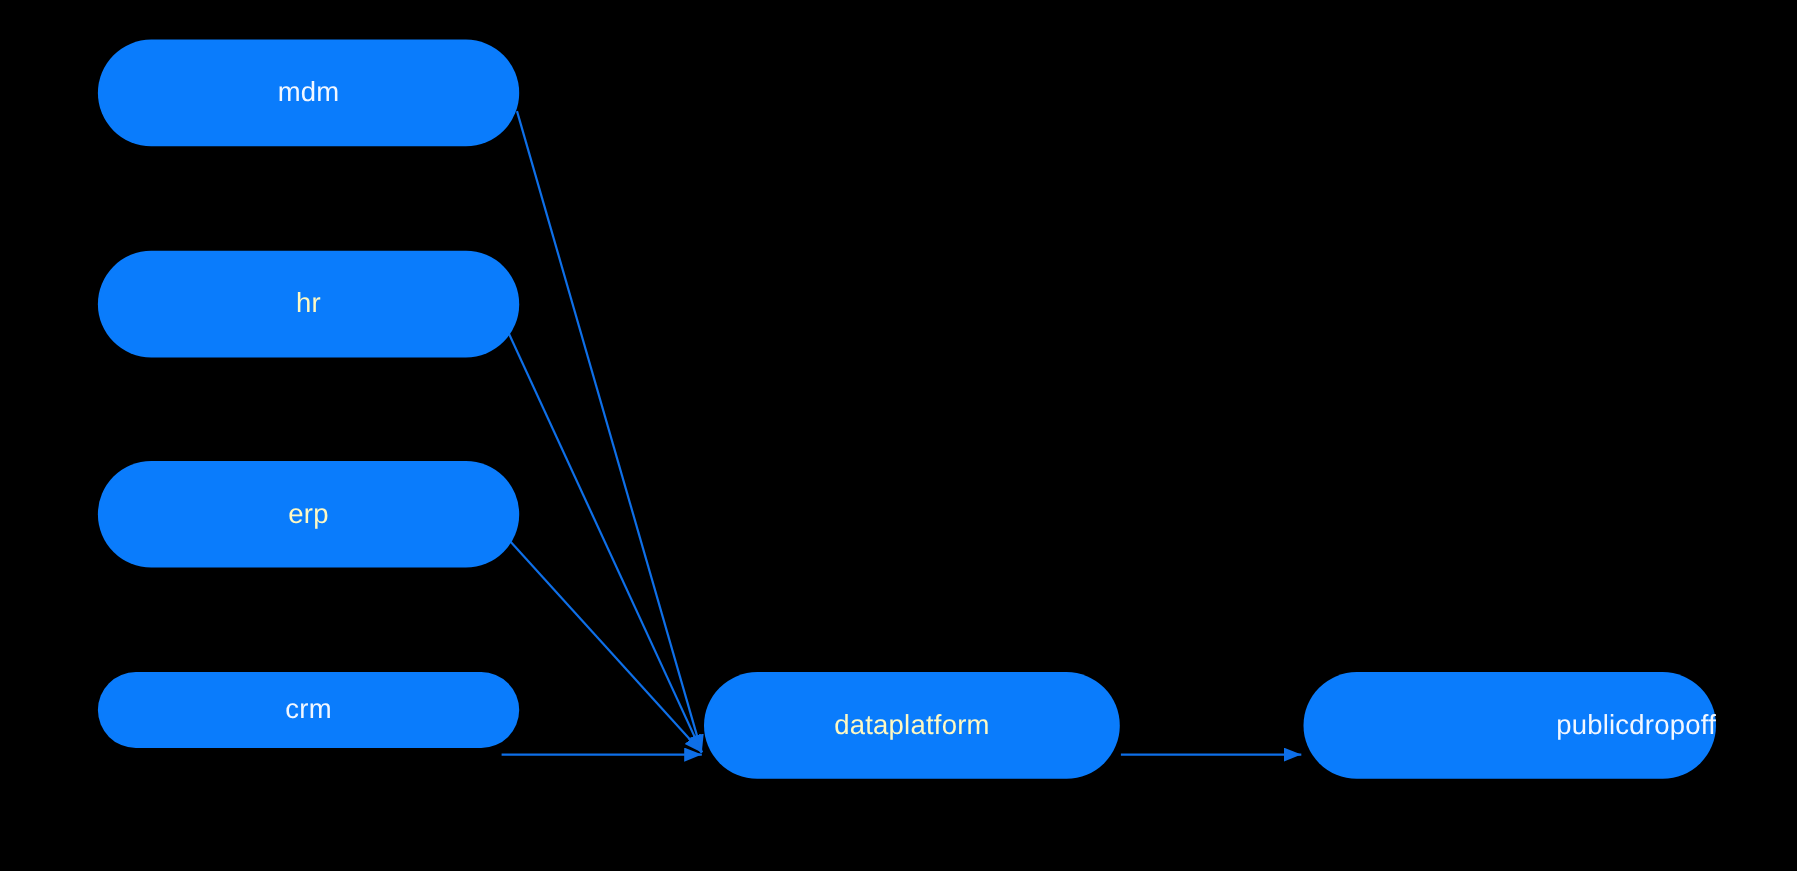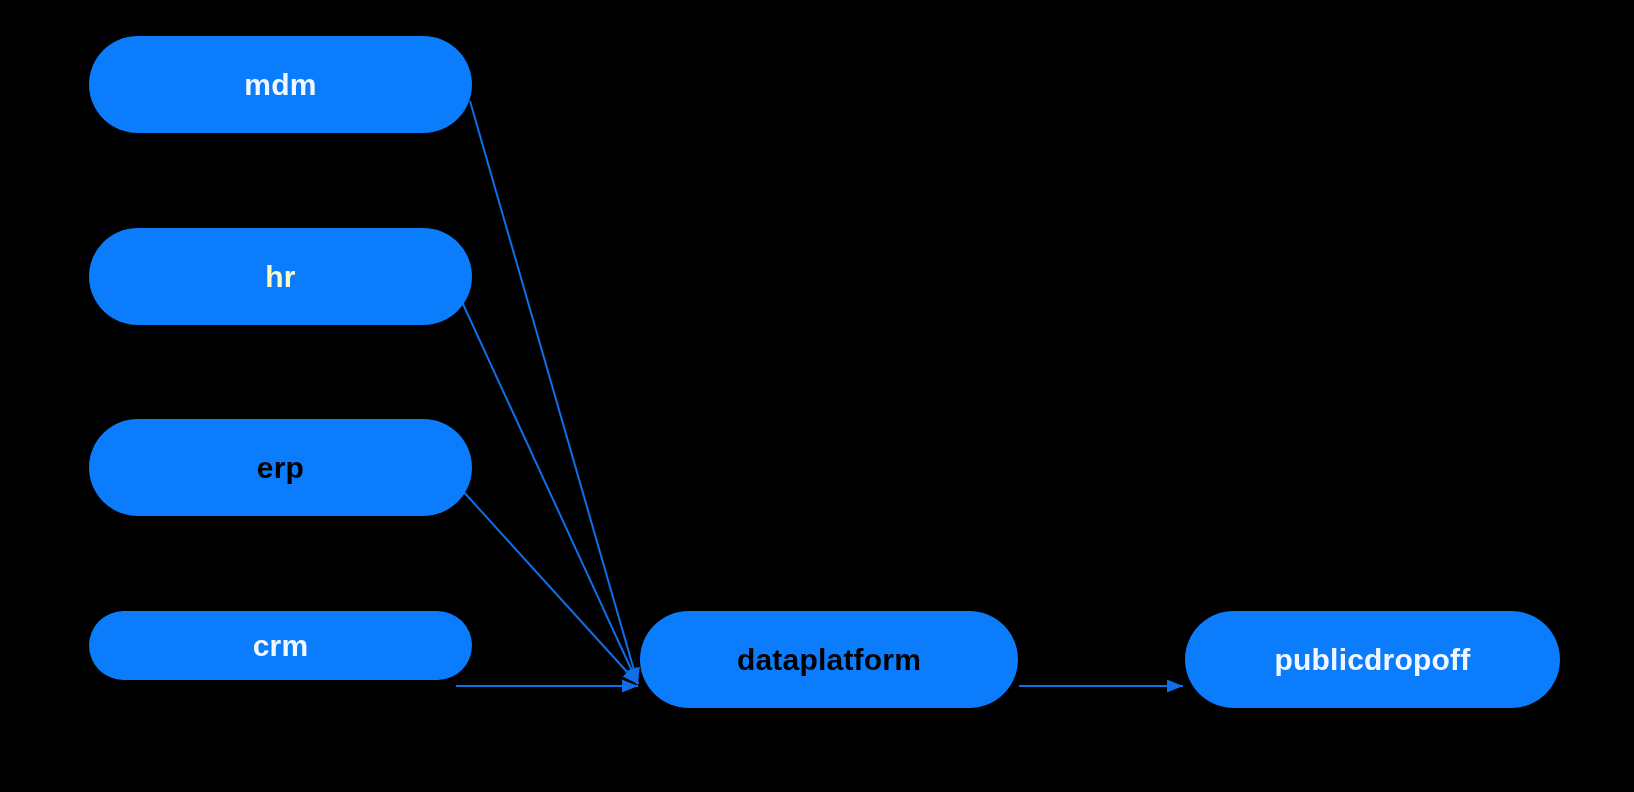--- a/index.html
+++ b/index.html
@@ -30,22 +30,22 @@
     display: flex;
     align-items: center;
     justify-content: center;
     background: #0a7cfc;
     border-radius: 999px;
     box-sizing: border-box;
   }
   .graph-node-label {
     color: #f2f7ff;
     font-family: "Liberation Sans", sans-serif;
-    font-size: 30px;
-    font-weight: 700;
+    font-size: 25px;
+    font-weight: 400;
     letter-spacing: 0.2px;
     line-height: 1;
     white-space: nowrap;
     user-select: none;
   }
 </style>
 </head>
 <body>
 
 <div id="canvas">
@@ -66,26 +66,26 @@
   </svg>
 
   <div id="nodes-group">
       <div class="graph-node" style="left: 89px; top: 36px; width: 383px; height: 97px; background: rgb(10, 124, 252);">
         <span class="graph-node-label" style="color: rgb(242, 247, 255);">mdm</span>
       </div>
       <div class="graph-node" style="left: 89px; top: 228px; width: 383px; height: 97px; background: rgb(10, 124, 252);">
         <span class="graph-node-label" style="color: #fef9c3;">hr</span>
       </div>
       <div class="graph-node" style="left: 89px; top: 419px; width: 383px; height: 97px; background: rgb(10, 124, 252);">
-        <span class="graph-node-label" style="color: #000000;">erp</span>
+        <span class="graph-node-label" style="color: #fef9c3;">erp</span>
       </div>
       <div class="graph-node" style="left: 89px; top: 611px; width: 383px; height: 69px; background: rgb(10, 124, 252);">
         <span class="graph-node-label" style="color: rgb(242, 247, 255);">crm</span>
       </div>
       <div class="graph-node" style="left: 640px; top: 611px; width: 378px; height: 97px; background: rgb(10, 124, 252);">
-        <span class="graph-node-label" style="color: #000000;">dataplatform</span>
+        <span class="graph-node-label" style="color: #fef9c3;">dataplatform</span>
       </div>
-      <div class="graph-node" style="left: 1185px; top: 611px; width: 375px; height: 97px; background: rgb(10, 124, 252);">
+      <div class="graph-node" style="left: 1185px; top: 611px; width: 375px; height: 97px; background: rgb(10, 124, 252); justify-content: flex-end;">
         <span class="graph-node-label" style="color: rgb(242, 247, 255);">publicdropoff</span>
       </div>
     </div>
 
 </div>
 
 </body></html>

